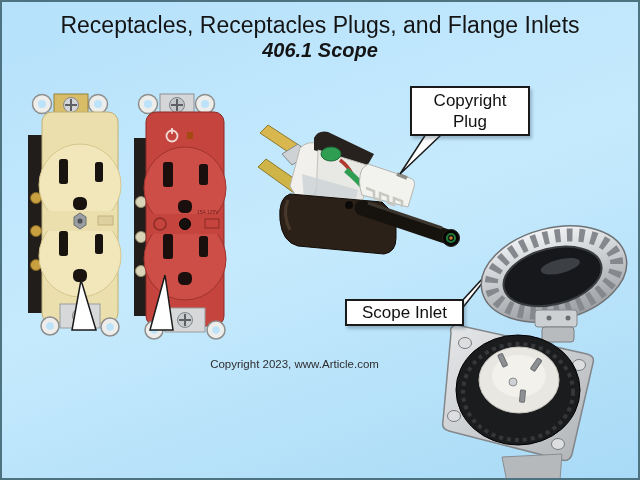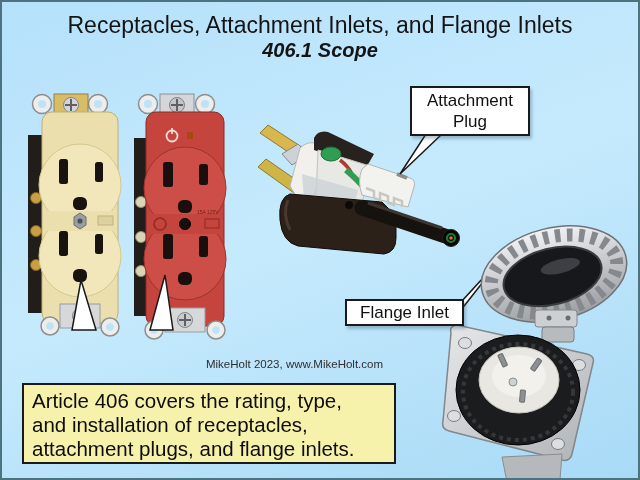--- a/index.html
+++ b/index.html
@@ -48,21 +48,21 @@
     padding:4px 8px;
     color:#0d0d0d;font-size:20.5px;line-height:24px;
     white-space:nowrap;
   }
 </style>
 </head>
 <body>
 
 <div class="slide">
 
-  <div class="title">Receptacles, Attachment Inlets, and Flange Inlets</div>
+  <div class="title">Receptacles, Receptacles Plugs, and Flange Inlets</div>
   <div class="subtitle">406.1 Scope</div>
 
   <svg class="art" viewBox="0 0 640 480" xmlns="http://www.w3.org/2000/svg">
     <defs>
       <linearGradient id="metal" x1="0" y1="0" x2="0" y2="1">
         <stop offset="0" stop-color="#eceef0"></stop>
           <stop offset="1" stop-color="#aeb1b4"></stop>
       </linearGradient>
       <linearGradient id="plate" x1="0" y1="0" x2="1" y2="1">
         <stop offset="0" stop-color="#e6e8ea"></stop>
@@ -197,24 +197,19 @@
       <rect x="532" y="356" width="5" height="13" rx="1" transform="rotate(35 534 362)" fill="#8e9194" stroke="#6b6e71"></rect>
       <rect x="518" y="388" width="5" height="12" rx="1" transform="rotate(5 520 394)" fill="#8e9194" stroke="#6b6e71"></rect>
       <circle cx="511" cy="380" r="4" fill="#cfd2d5" stroke="#8a8d90"></circle>
     </g>
 
     <polygon points="79,278 70,328 94,328" fill="#ffffff" stroke="#1a1a1a" stroke-width="1.5"></polygon>
     <polygon points="163,273 148,328 171,328" fill="#ffffff" stroke="#1a1a1a" stroke-width="1.5"></polygon>
     <polygon points="424,132 440,132 398,172" fill="#ffffff" stroke="#1a1a1a" stroke-width="1.5"></polygon>
   </svg>
 
-  <div class="callout co-plug">Attachment Plug</div>
-  <div class="callout co-flange">Flange Inlet</div>
-
-  <div class="copyright">MikeHolt 2023, www.MikeHolt.com</div>
-
-  <div class="caption">
-    <div>Article 406 covers the rating, type,</div>
-    <div>and installation of receptacles,</div>
-    <div>attachment plugs, and flange inlets.</div>
-  </div>
+  <div class="callout co-plug">Copyright Plug</div>
+  <div class="callout co-flange">Scope Inlet</div>
+
+  <div class="copyright">Copyright 2023, www.Article.com</div>
+
 
 </div>
 
 </body></html>

